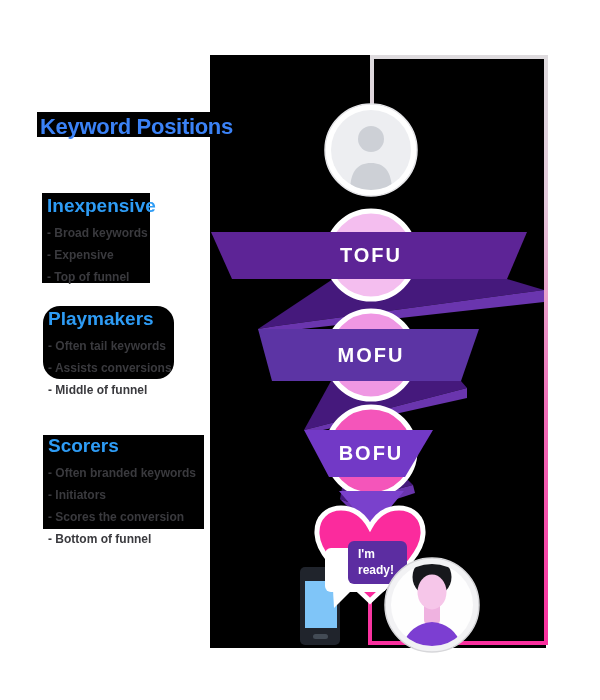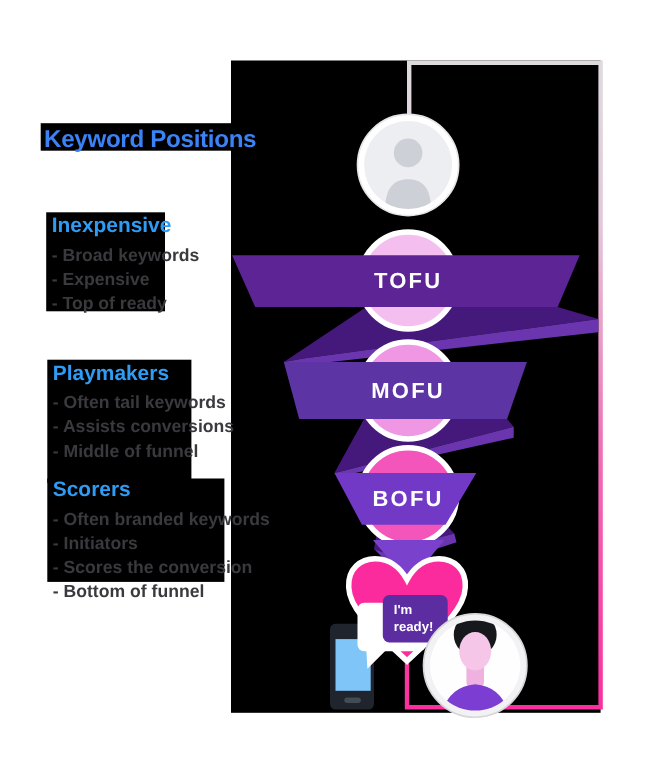--- a/index.html
+++ b/index.html
@@ -6,25 +6,25 @@
   #stage{position:relative;width:600px;height:700px;background:#fff;overflow:hidden;
          font-family:"Liberation Sans",sans-serif;}
   #gfx{position:absolute;left:0;top:0;width:600px;height:700px;}
 
   .title-band{position:absolute;left:37px;top:112px;width:180px;height:25px;background:#000;}
   .page-title{position:absolute;left:40px;top:114px;font-size:22px;font-weight:700;
               color:#3b82f6;letter-spacing:-0.3px;white-space:nowrap;}
 
   .info-box{position:absolute;background:#000;padding:3px 0 0 5px;box-sizing:border-box;}
   .info-box.initiators{left:42px;top:193px;width:108px;height:90px;}
-  .info-box.playmakers{left:43px;top:327px;width:131px;height:112px;}
+  .info-box.playmakers{left:43px;top:306px;width:131px;height:73px;border-radius:17px;}
   .info-box.scorers{left:43px;top:435px;width:161px;height:94px;padding-top:1px;}
   .info-heading{font-size:19px;line-height:19px;font-weight:700;color:#2E9CF5;white-space:nowrap;}
   .info-items{margin-top:7px;}
-  .info-item{font-size:16px;line-height:22px;font-weight:700;color:#3A3A3E;white-space:nowrap;}
+  .info-item{font-size:12px;line-height:22px;font-weight:700;color:#3A3A3E;white-space:nowrap;}
 
   .stage-label{font:700 20px "Liberation Sans",sans-serif;letter-spacing:2px;fill:#ffffff;}
   .bubble-text{font:700 12px "Liberation Sans",sans-serif;fill:#ffffff;}
 </style>
 </head>
 <body>
 
 <div id="stage">
 
   <svg id="gfx" viewBox="0 0 600 700">
@@ -119,21 +119,21 @@
   </svg>
 
   <div class="title-band"></div>
   <div class="page-title">Keyword Positions</div>
 
   <div class="info-box initiators">
     <div class="info-heading">Inexpensive</div>
     <div class="info-items">
       <div class="info-item">- Broad keywords</div>
       <div class="info-item">- Expensive</div>
-      <div class="info-item">- Top of ready</div>
+      <div class="info-item">- Top of funnel</div>
     </div>
   </div>
 
   <div class="info-box playmakers">
     <div class="info-heading">Playmakers</div>
     <div class="info-items">
       <div class="info-item">- Often tail keywords</div>
       <div class="info-item">- Assists conversions</div>
       <div class="info-item">- Middle of funnel</div>
     </div>

